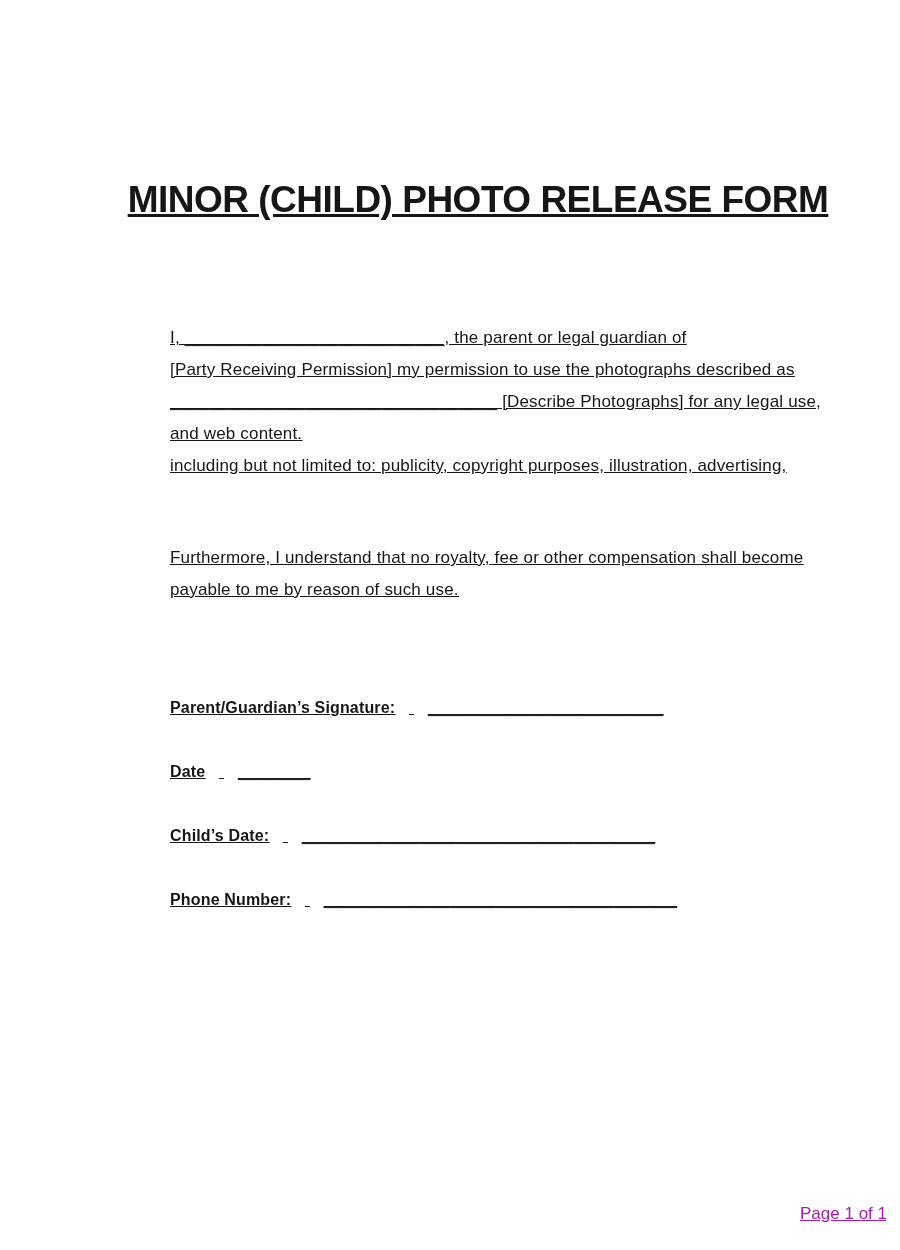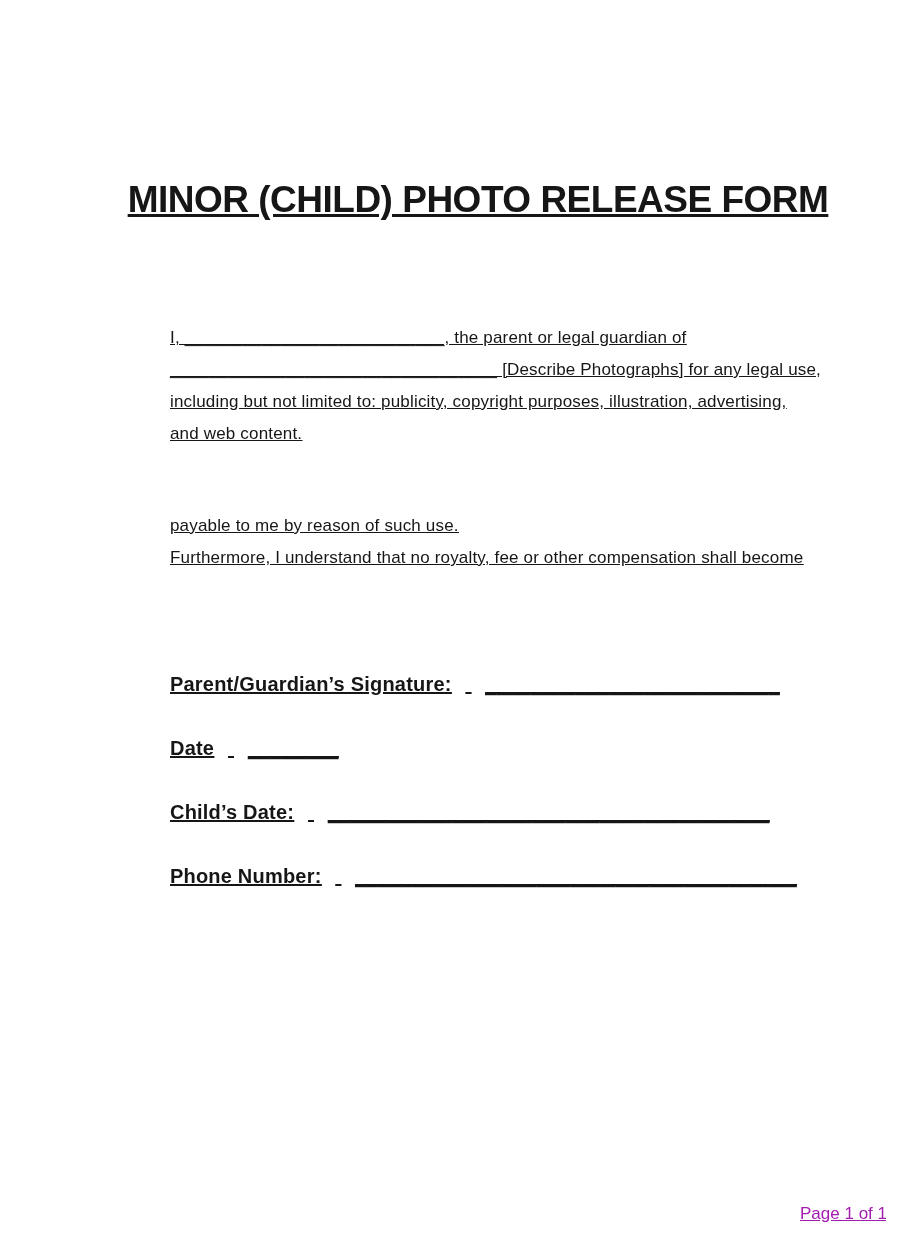--- a/index.html
+++ b/index.html
@@ -35,24 +35,24 @@
     letter-spacing: 0.01em;
   }
   .para-line {
     line-height: 32px;
     height: 32px;
     white-space: nowrap;
   }
   .paragraph + .paragraph { margin-top: 32px; }
   .doc-fields {
     position: absolute;
-    top: 612px;
+    top: 636px;
     left: 100px;
     width: 700px;
-    font-size: 20px;
+    font-size: 16px;
     letter-spacing: 0.01em;
   }
   .field-row {
     line-height: 32px;
     height: 32px;
     white-space: nowrap;
   }
   .field-row + .field-row { margin-top: 32px; }
   .field-label { font-weight: 700; }
   .field-blank { font-weight: 400; }
@@ -68,28 +68,29 @@
 </head>
 <body>
 
 <div class="page">
 
   <h1 class="doc-title">MINOR (CHILD) PHOTO RELEASE FORM</h1>
 
   <div class="doc-body">
     <div class="paragraph">
       <div class="para-line">I, ___________________________, the parent or legal guardian of</div>
+      <div class="para-line">[Party Receiving Permission] my permission to use the photographs described as</div>
       <div class="para-line">__________________________________ [Describe Photographs] for any legal use,</div>
+      <div class="para-line">and web content.</div>
       <div class="para-line">including but not limited to: publicity, copyright purposes, illustration, advertising,</div>
-      <div class="para-line">and web content.</div>
     </div>
 
     <div class="paragraph">
+      <div class="para-line">Furthermore, I understand that no royalty, fee or other compensation shall become</div>
       <div class="para-line">payable to me by reason of such use.</div>
-      <div class="para-line">Furthermore, I understand that no royalty, fee or other compensation shall become</div>
     </div>
   </div>
 
   <div class="doc-fields">
 
     <div class="field-row">
       <span class="field-label">Parent/Guardian’s Signature:</span>
       <span class="field-blank">__________________________</span>
     </div>
 

